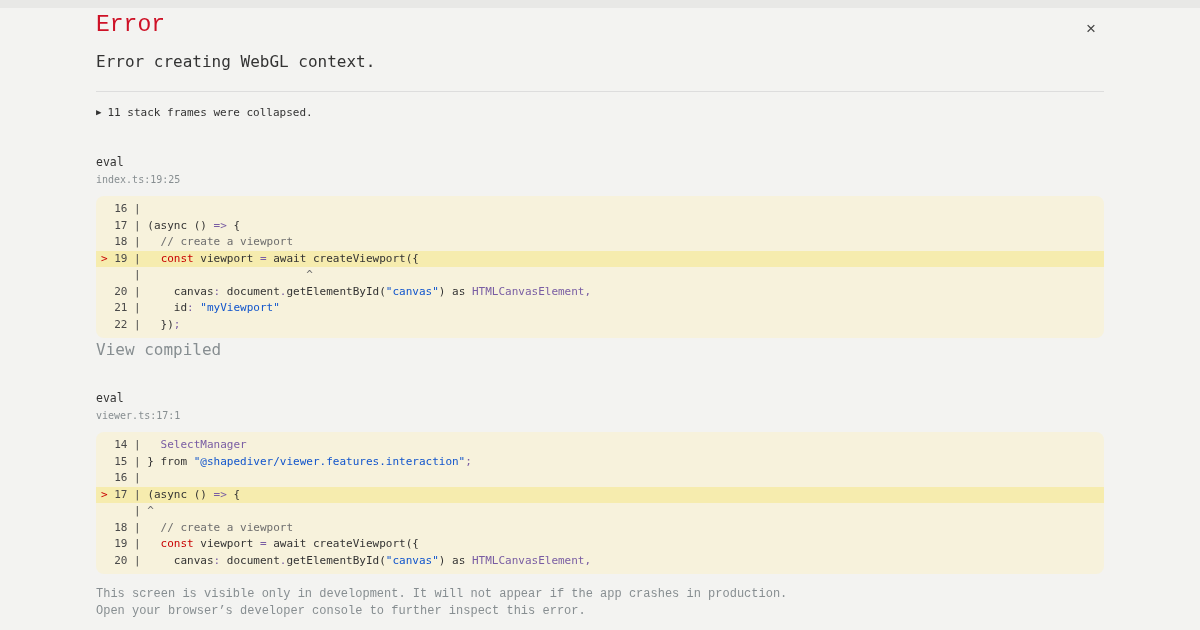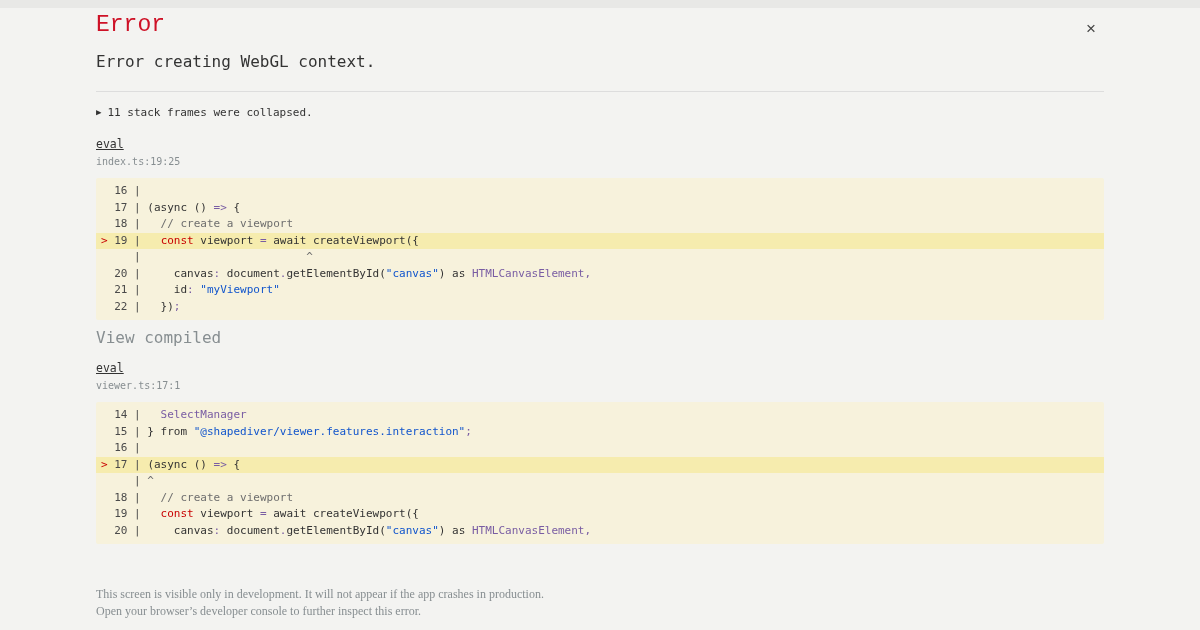--- a/index.html
+++ b/index.html
@@ -58,35 +58,34 @@
   .trace { flex: 1 1 auto; min-height: 0; overflow: hidden; }
   .collapse-row {
     margin-top: 12px;
     font-size: 11px; line-height: 16px;
     color: var(--text-main, #333);
     cursor: pointer;
   }
   .collapse-row.second { margin-top: 20px; }
   .tri-icon { font-size: 9px; margin-right: 6px; vertical-align: 1px; }
   .fn-name {
-    margin-top: 16px;
+    margin-top: 34px;
     font-size: 11.5px; line-height: 15px;
     color: var(--text-main, #333);
-    text-decoration: underline;
   }
   .fn-loc {
     margin-top: 3px;
     font-size: 10px; line-height: 13px;
     color: var(--text-muted, #878e91);
     cursor: pointer;
   }
   pre.code {
-    margin: 10px 0 10px 0;
+    margin: 10px 0 4px 0;
     padding: 5px 0;
-    border-radius: 2px;
+    border-radius: 8px;
     background: var(--code-bg, #f7f2dc);
     overflow: hidden;
   }
   .code-line {
     font-size: 11px; line-height: 16.5px;
     white-space: pre;
     padding: 0 5px;
   }
   .code-line.hl { background: var(--code-hl, #f6ecae); }
   .tok-p { color: var(--tok-plain, #333); }
@@ -100,21 +99,21 @@
   .tok-x { color: var(--tok-caret, #6e6e6e); }
   .view-link {
     margin-top: 4px;
     font-size: 16px; line-height: 15px;
     color: var(--text-muted, #878e91);
     cursor: pointer;
   }
   .footer {
     flex: 0 0 auto;
     margin-top: 8px;
-    font-family: Liberation Serif, serif;
+    font-family: Liberation Mono, monospace;
     font-size: 12px; line-height: 17px;
     color: var(--text-muted, #878e91);
   }
 </style>
 </head>
 <body>
 
 <div class="top-strip"></div>
 
 <div class="overlay">

